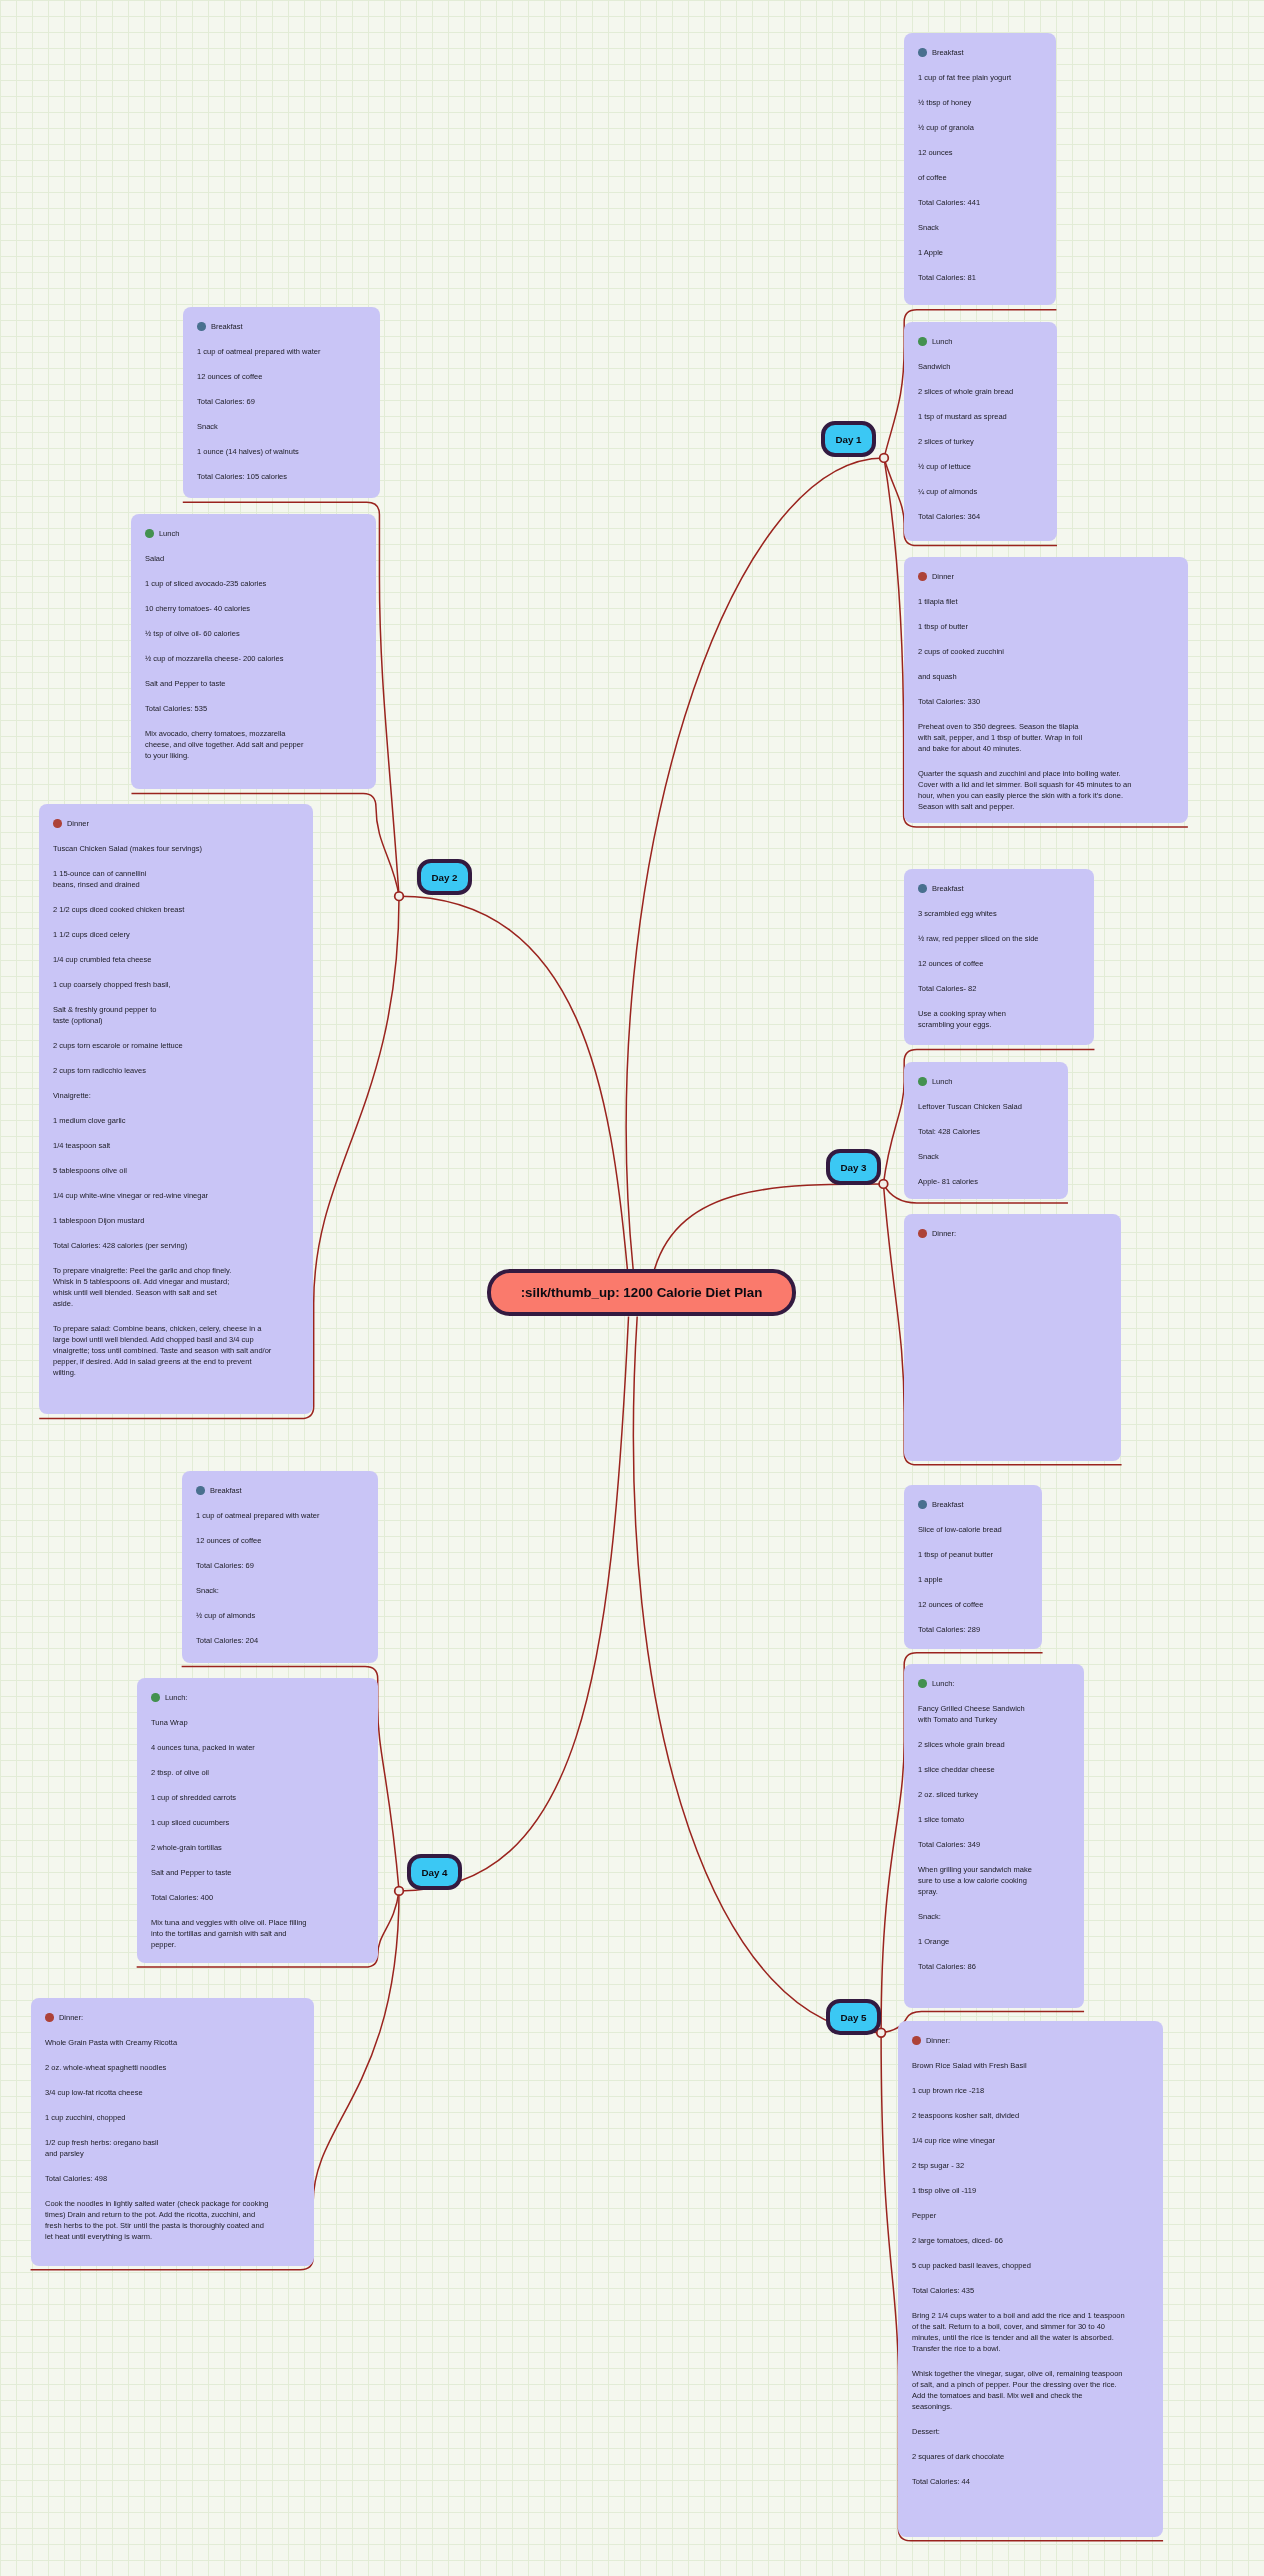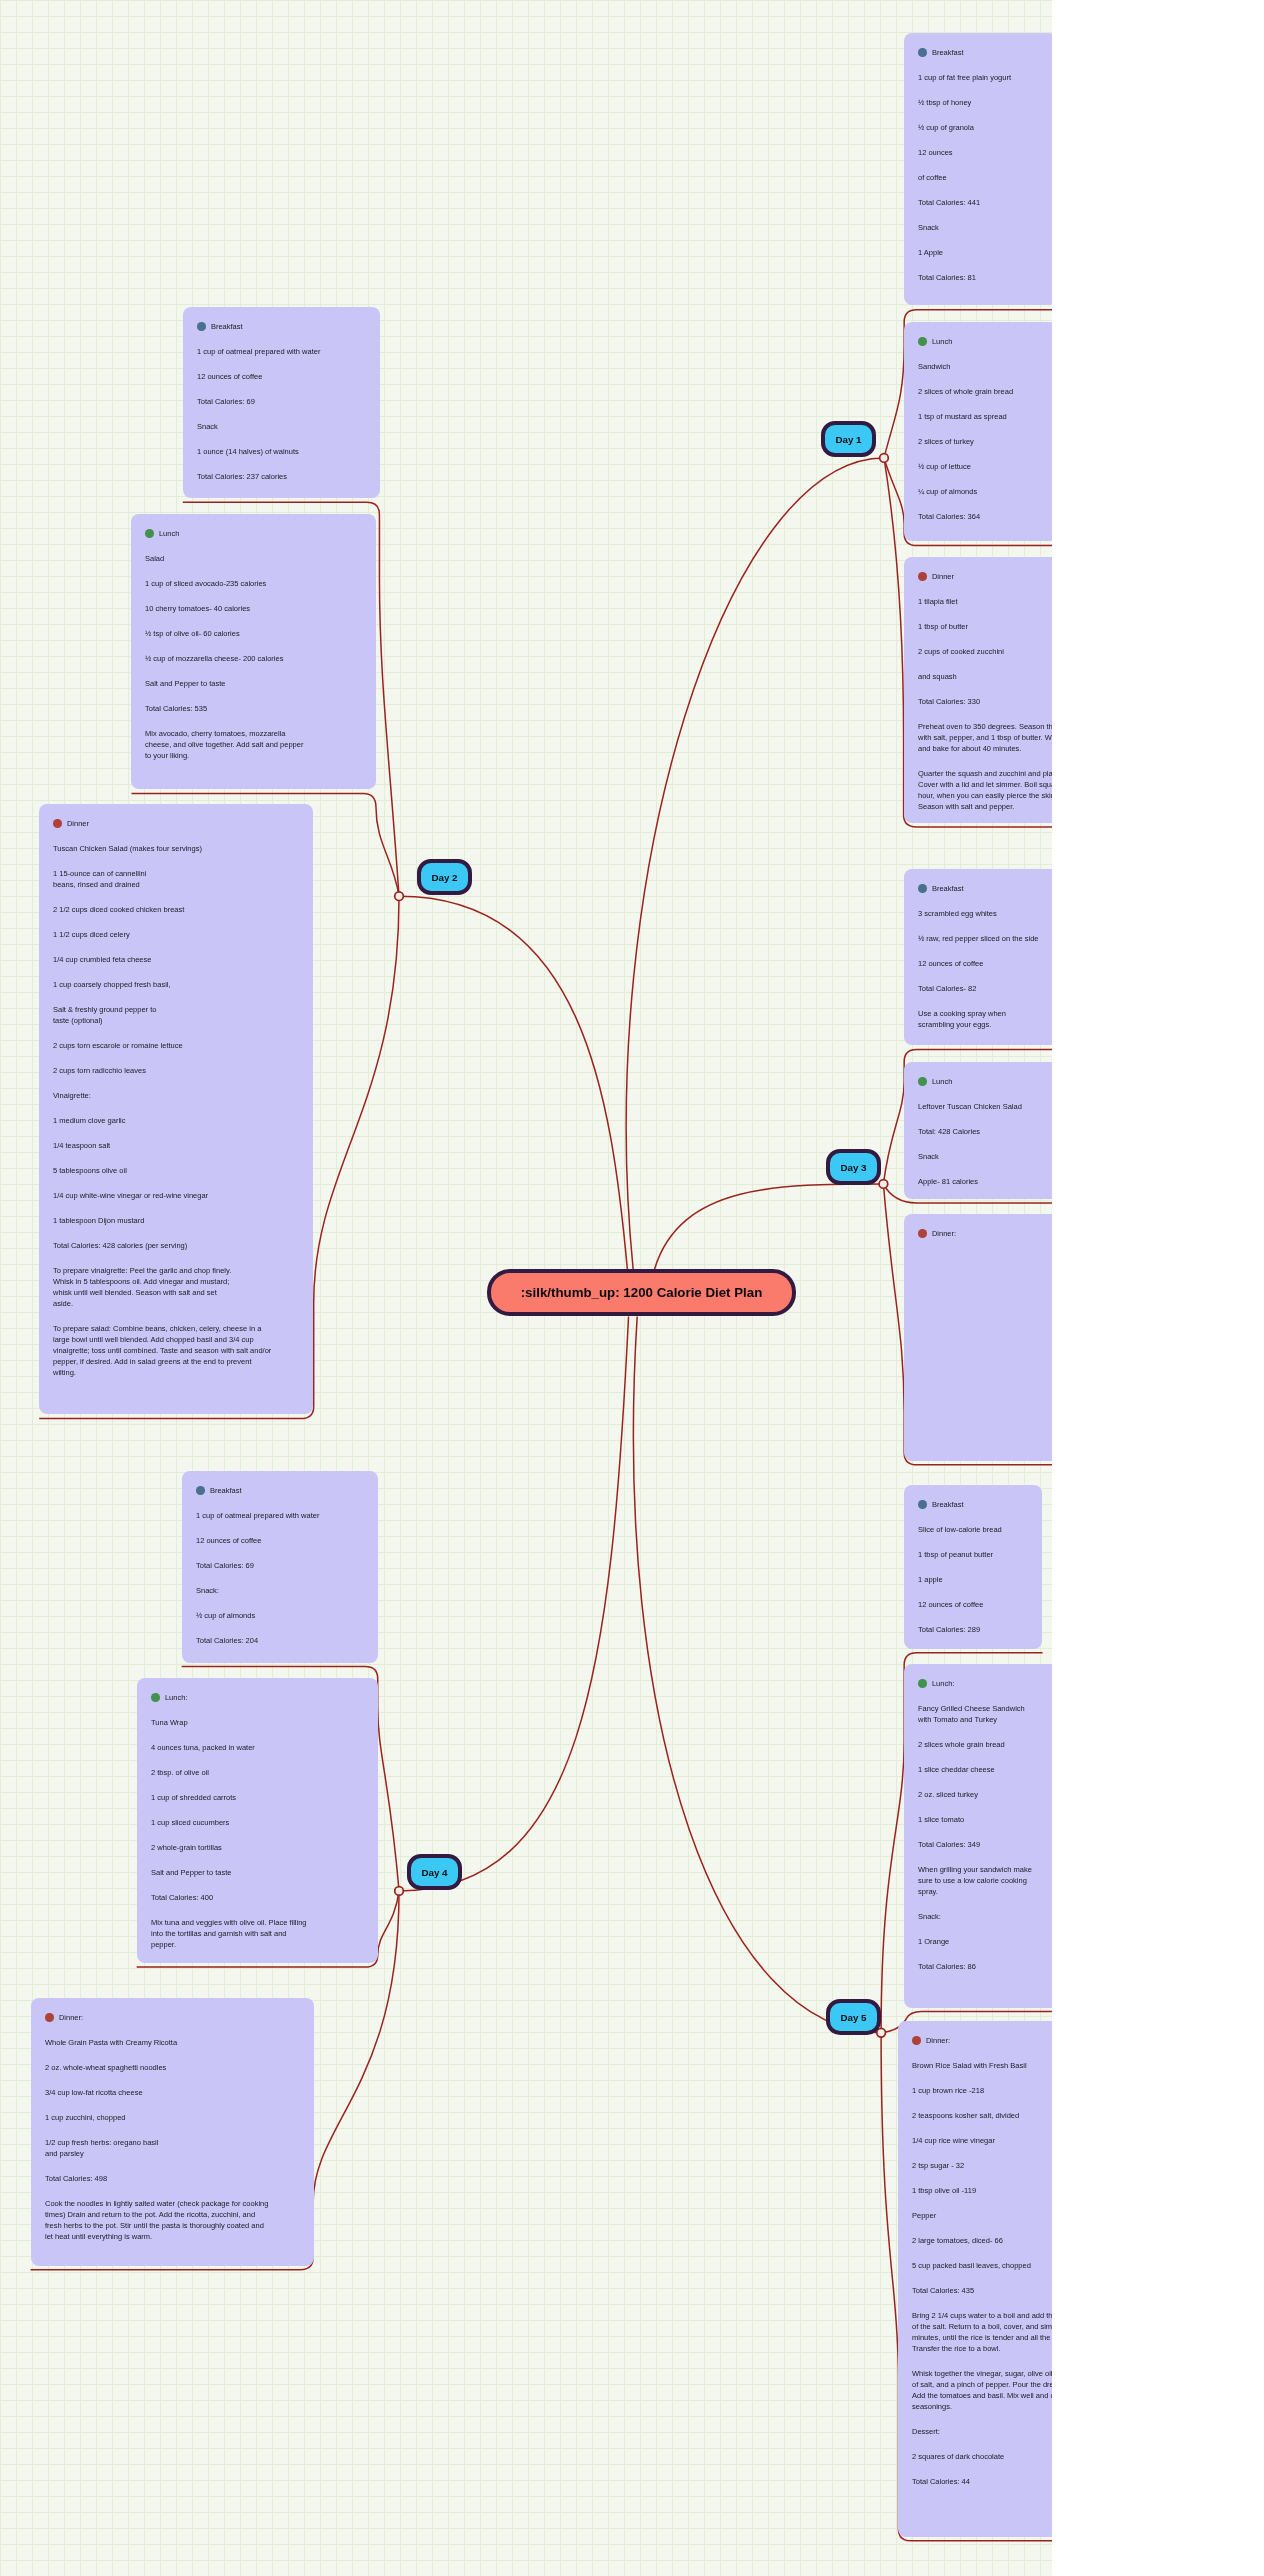--- a/index.html
+++ b/index.html
@@ -1,18 +1,18 @@
 <!DOCTYPE html>
 <html style="--central_fill: #fa7a6c; --outline: #331a40; --day_fill: #3bc8f4; --node_fill: #c9c5f6; --branch: #9a231e; --junction_fill: #f2efe9; --breakfast_dot: #49708f; --lunch_dot: #43914f; --dinner_dot: #ad4238; --text: #202029;font-size:9.2px"><head>
 <meta charset="utf-8">
 <style>
   html,body{margin:0;padding:0;}
   body{font-family:"Liberation Sans","DejaVu Sans",sans-serif;}
   #canvas{
-    position:relative;width:1052px;height:2576px;overflow:hidden;
+    position:relative;width:1264px;height:2576px;overflow:hidden;
     background-color:#f4f7ee;
     background-image:
       linear-gradient(to right,#e2ecd6 0.6px,transparent 0.6px),
       linear-gradient(to bottom,#e2ecd6 0.6px,transparent 0.6px);
     background-size:16px 16px;
   }
   #edges{position:absolute;left:0;top:0;color:var(--branch,#9a231e);}
   #edges path{fill:none;stroke:currentColor;stroke-width:2.6px;}
   #edges circle{fill:var(--junction_fill,#f2efe9);stroke:currentColor;stroke-width:3px;}
   .node{
@@ -137,21 +137,21 @@
     <div class="heading">
       <span class="dot dot-breakfast"></span>
       <span>Breakfast</span>
     </div>
     <div class="lines">
         <p class="line">1 cup of oatmeal prepared with water</p>
         <p class="line">12 ounces of coffee</p>
         <p class="line">Total Calories: 69</p>
         <p class="line">Snack</p>
         <p class="line">1 ounce (14 halves) of walnuts</p>
-        <p class="line">Total Calories: 237 calories</p>
+        <p class="line">Total Calories: 105 calories</p>
       </div>
   </div>
   <div class="node" style="left:131px;top:514px;width:245px;height:275px">
     <div class="heading">
       <span class="dot dot-lunch"></span>
       <span>Lunch</span>
     </div>
     <div class="lines">
         <p class="line">Salad</p>
         <p class="line">1 cup of sliced avocado-235 calories</p>

